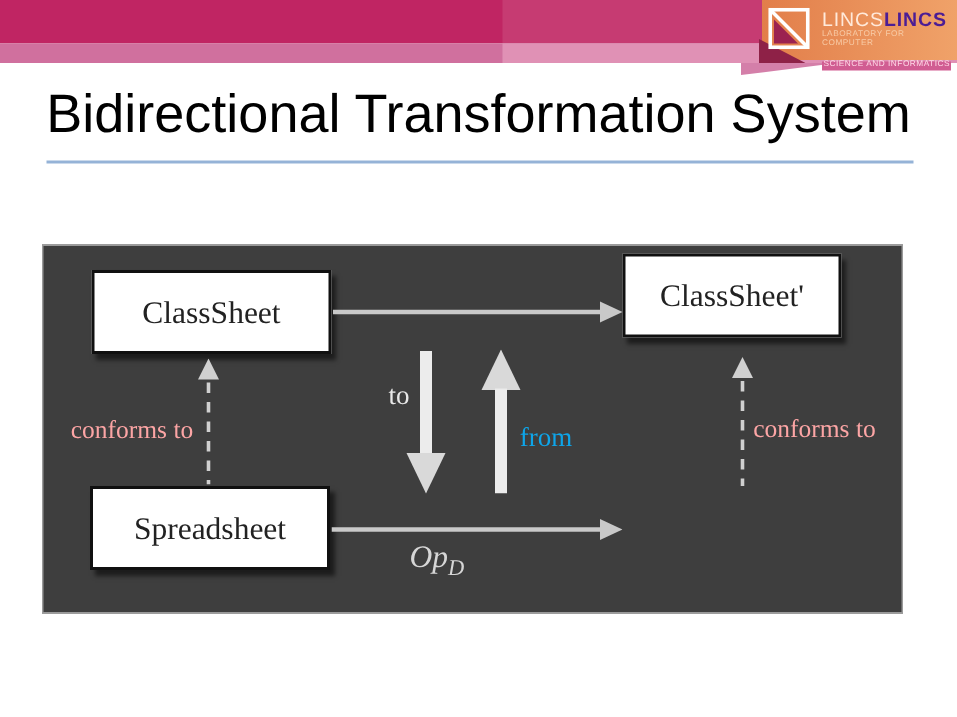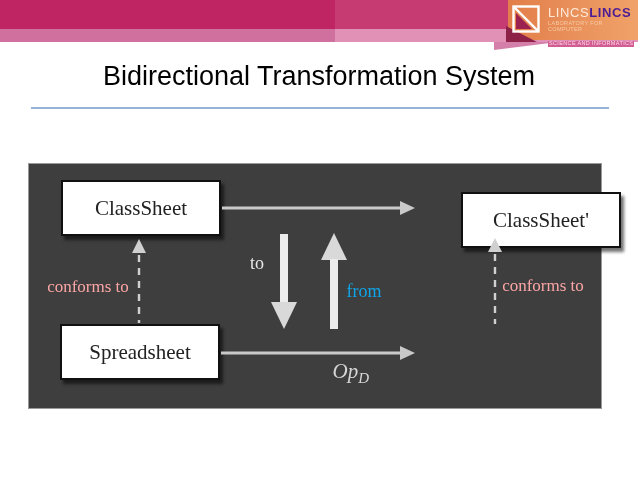--- a/index.html
+++ b/index.html
@@ -23,43 +23,43 @@
   .logo-icon{left:512px;top:5px;z-index:4;}
   .logo-text{left:548px;top:6px;z-index:4;line-height:1;}
   .logo-name{font-size:13px;letter-spacing:0.6px;color:#ffe9da;}
   .logo-name b{color:#4c1d95;font-weight:bold;}
   .logo-tag1{margin-top:2px;font-size:5.5px;letter-spacing:0.35px;color:#f8cba6;}
   .logo-tag2{margin-top:1px;font-size:5.5px;letter-spacing:0.35px;color:#ffd9e6;
     background:#d15d92;display:inline-block;padding:0.5px 1px;}
 
   
   .page-title{left:0;top:56px;width:638px;text-align:center;
-    font-size:27px;font-weight:400;color:#000000;line-height:40px;}
+    font-size:36px;font-weight:400;color:#000000;line-height:40px;}
   .title-rule{left:31px;top:107px;width:578px;height:2px;background:#95b3d7;}
 
   
   .diagram{left:28px;top:163px;width:574px;height:246px;background:#3e3e3e;
     border:1px solid #9a9a9a;box-sizing:border-box;}
   .node{
     background:#ffffff;border:2px solid #101010;box-sizing:border-box;
     box-shadow:3px 4px 3px rgba(0,0,0,0.55);
     display:flex;align-items:center;justify-content:center;
     font-family:"Liberation Serif", serif;font-size:21px;color:#222222;
   }
   .n-cs {left:32px; top:16px; width:160px;height:56px;}
-  .n-csp{left:386px;top:28px; width:160px;height:56px;margin-left:46px;}
+  .n-csp{left:386px;top:5px; width:146px;height:56px;}
   .n-ss {left:31px; top:160px;width:160px;height:56px;}
   .n-ssp{left:386px;top:161px;width:160px;height:56px;}
 
   .dlabel{font-family:"Liberation Serif", serif;color:#fca5a5;line-height:1.1;}
   .op-label{font-style:italic;font-size:21px;color:#d6d6d6;}
   .op-label sub{font-size:15px;font-style:italic;}
   .lbl-opm{left:250px;top:8px;width:80px;text-align:center;}
-  .lbl-opd{left:260px;top:196px;width:80px;text-align:right;}
-  .lbl-to{left:221px;top:90px;width:32px;font-size:18px;color:#e8e8e8;}
+  .lbl-opd{left:244px;top:196px;width:80px;text-align:left;}
+  .lbl-to{left:221px;top:90px;width:32px;text-align:center;font-size:18px;color:#e8e8e8;}
   .lbl-from{left:311px;top:118px;width:48px;text-align:center;font-size:18px;color:#0ea5e9;}
   .lbl-conf-l{left:14px;top:114px;width:90px;text-align:center;font-size:17px;}
   .lbl-conf-r{left:469px;top:113px;width:90px;text-align:center;font-size:17px;}
 </style>
 </head>
 <body>
 
 <header>
   <div class="abs bar-top"></div>
   <div class="abs bar-top-light"></div>

